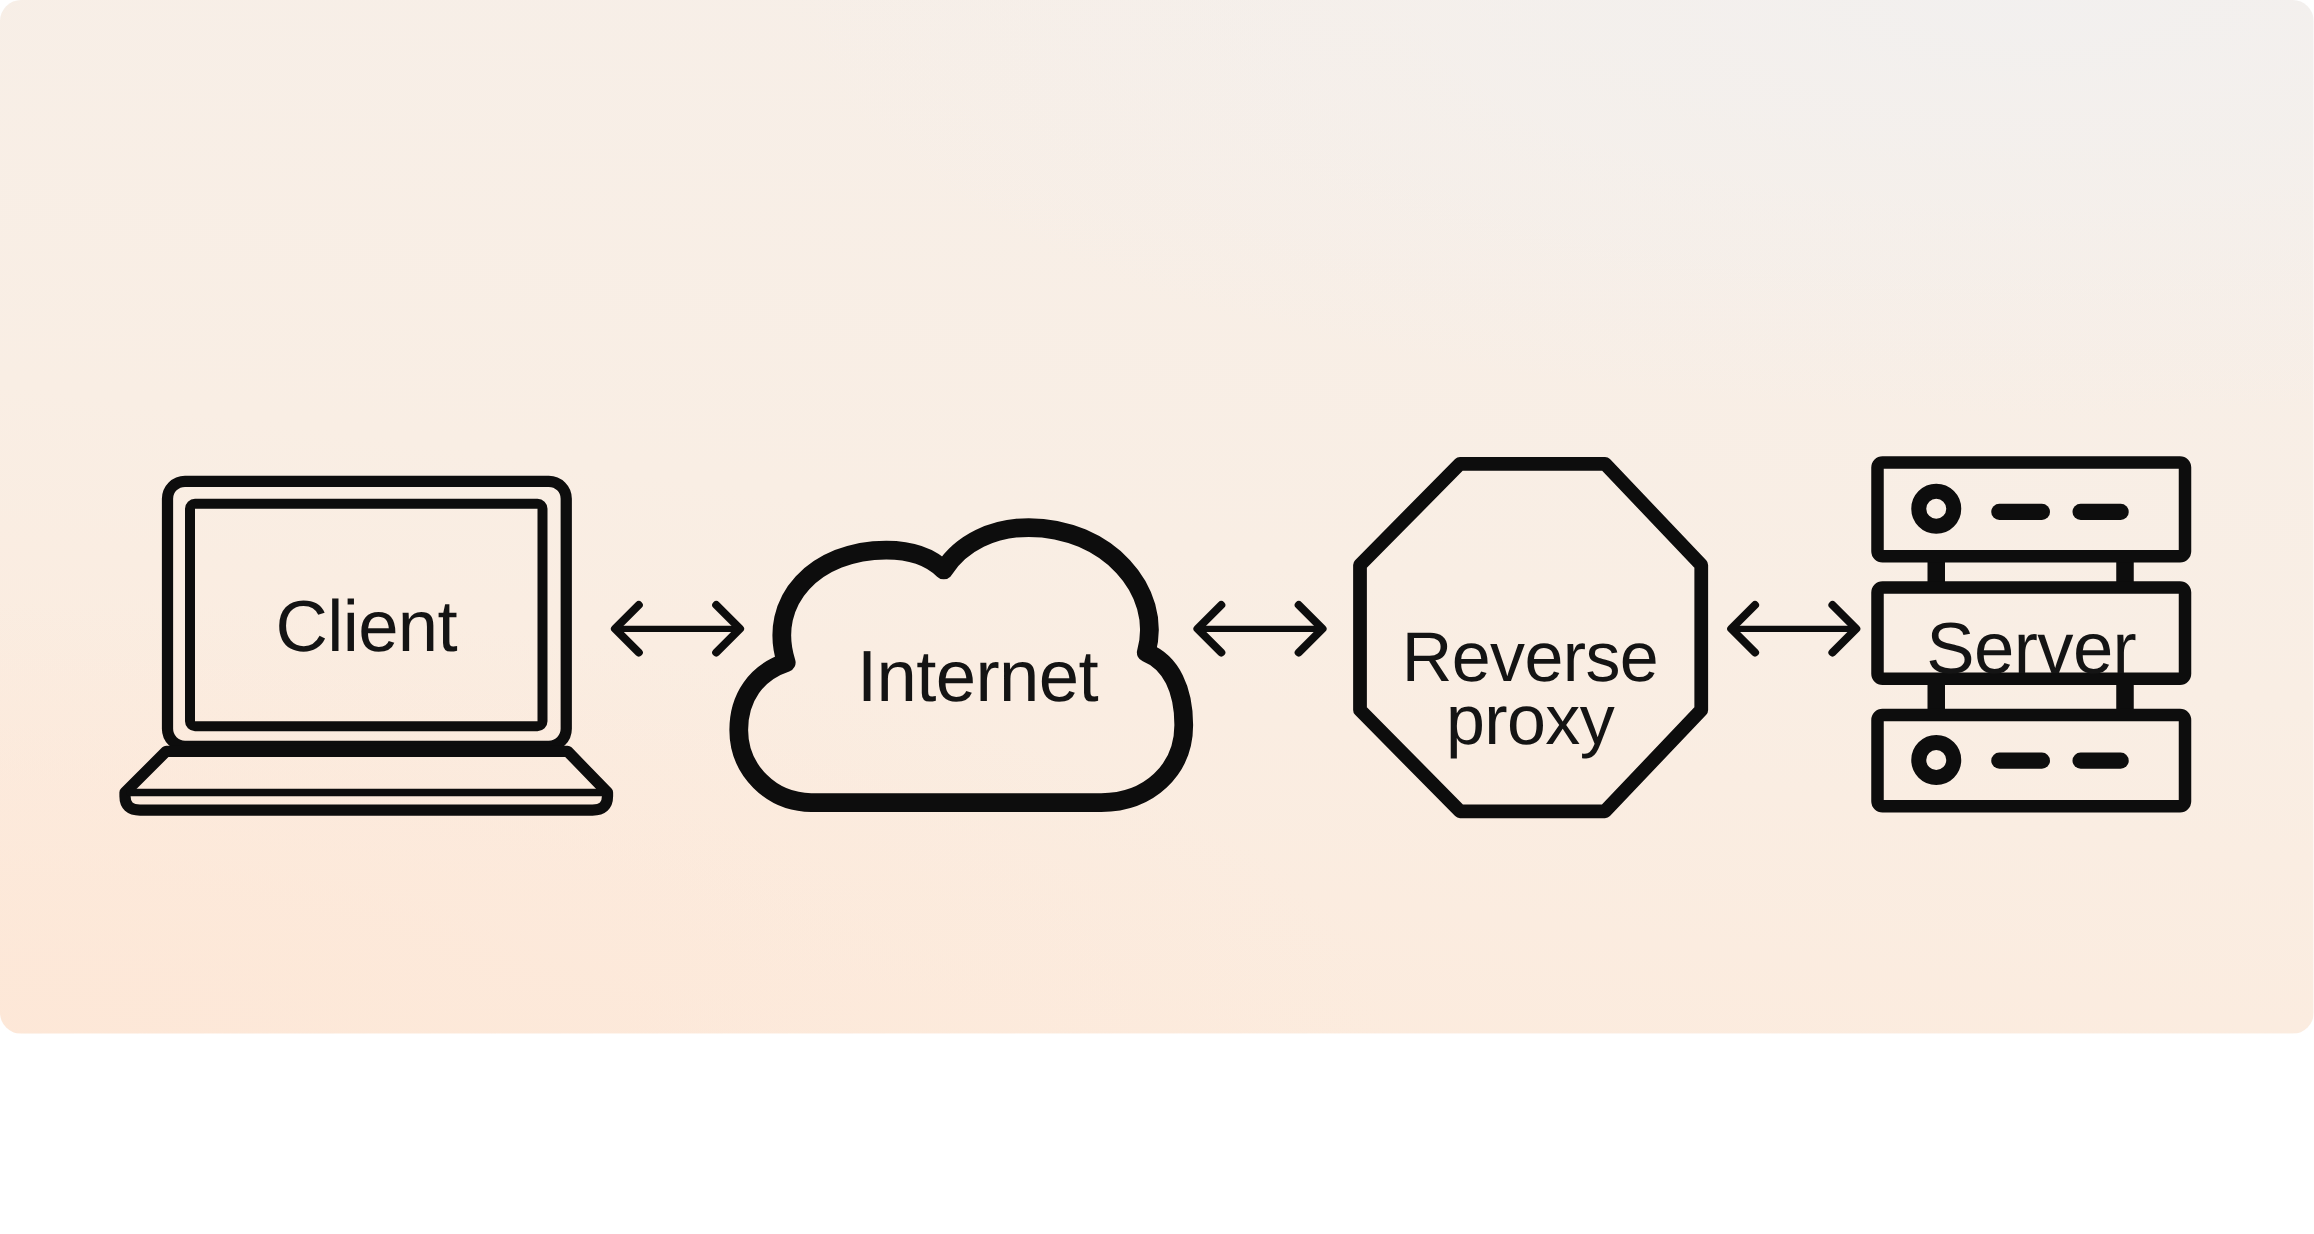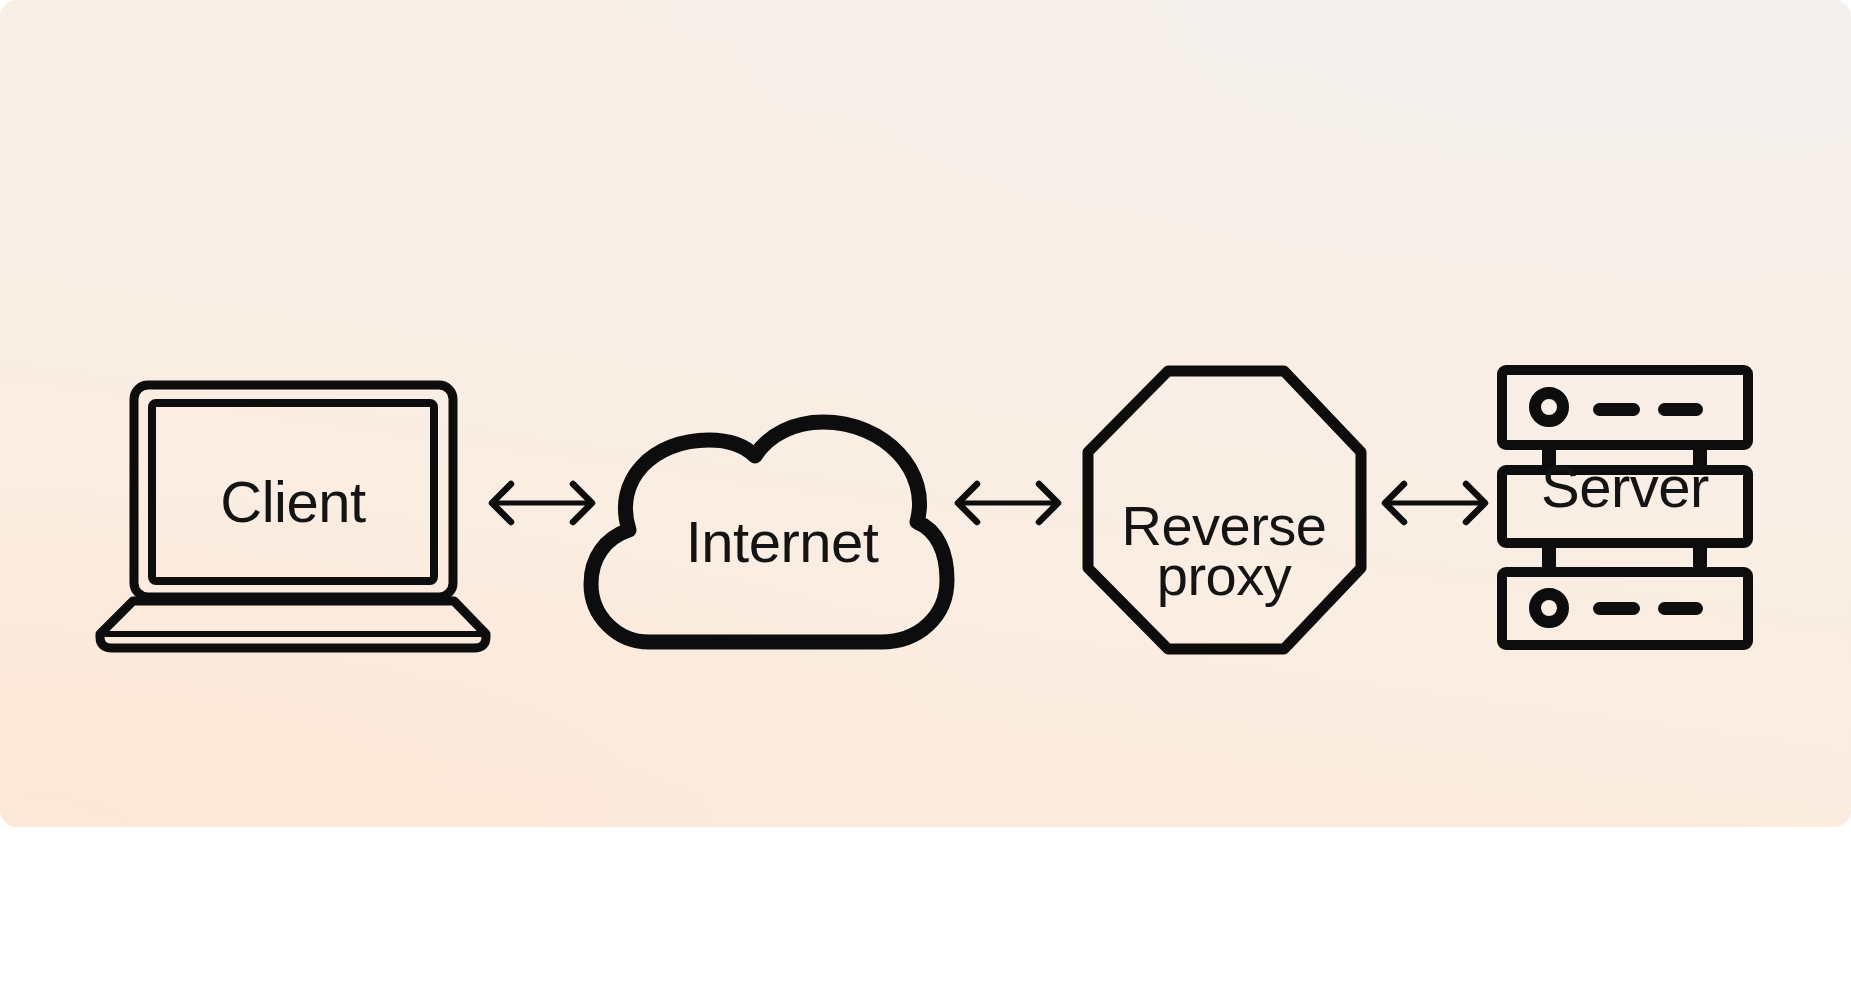--- a/index.html
+++ b/index.html
@@ -103,16 +103,16 @@
       <rect class="stroke" x="10" y="212" width="246" height="73" rx="4" stroke-width="10"></rect>
 
       <circle class="stroke" cx="57" cy="47" r="14" stroke-width="12"></circle>
       <circle class="stroke" cx="57" cy="248" r="14" stroke-width="12"></circle>
 
       <rect class="solid" x="101" y="43" width="47" height="13" rx="6.5"></rect>
       <rect class="solid" x="166" y="43" width="45" height="13" rx="6.5"></rect>
       <rect class="solid" x="101" y="242" width="47" height="13" rx="6.5"></rect>
       <rect class="solid" x="166" y="242" width="45" height="13" rx="6.5"></rect>
     </svg>
-    <div class="node-label" style="left:1475px; top:458px;">Server</div>
+    <div class="node-label" style="left:1475px; top:490px;">Server</div>
   </div>
 
 </div>
 
 </body></html>

